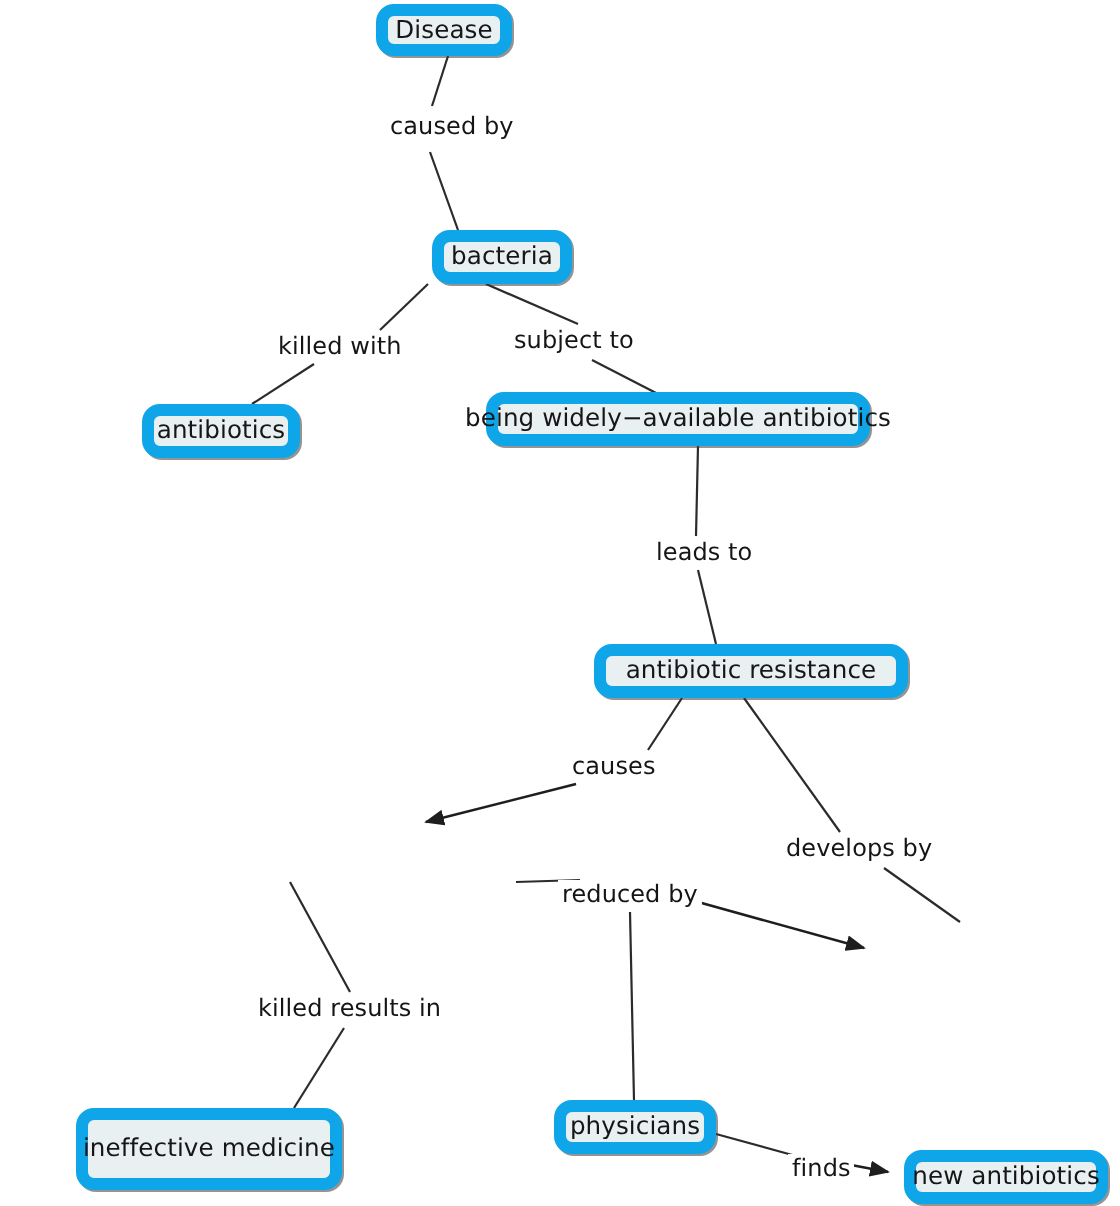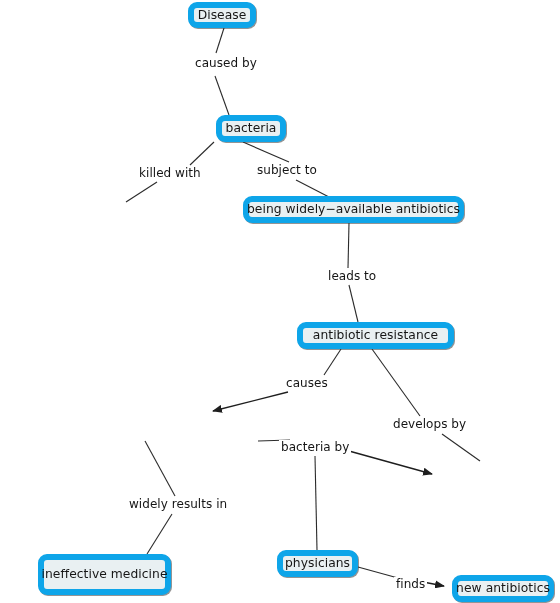--- a/index.html
+++ b/index.html
@@ -94,22 +94,23 @@
     <path d="M315,456 L317,550" fill="none" stroke="#2b2b2b" stroke-width="1.1"></path>
 
     <path d="M358,567 L398,578" fill="none" stroke="#2b2b2b" stroke-width="1.1"></path>
     <path d="M423,582 L444,586" fill="none" stroke="#1e1e1e" stroke-width="1.3" marker-end="url(#arrowhead)"></path>
   </svg>
 
   <div class="node" style="left:188px; top:2px; width:68px; height:26px;">Disease</div>
 
   <div class="node" style="left:196px; top:115px; width:70px; height:27px;margin-left:20px;">bacteria</div>
 
+  <div class="node" style="left:71px; top:202px; width:79px; height:27px;">antibiotics</div>
 
-  <div class="node" style="left:243px; top:196px; width:221px; height:27px;">being widely−available antibiotics</div>
+  <div class="node" style="left:243px; top:196px; width:192px; height:27px;">being widely−available antibiotics</div>
 
   <div class="node" style="left:297px; top:322px; width:157px; height:27px;">antibiotic resistance</div>
 
 
 
   <div class="node" style="left:38px; top:554px; width:133px; height:41px;">ineffective medicine</div>
 
   <div class="node" style="left:277px; top:550px; width:81px; height:27px;">physicians</div>
 
   <div class="node" style="left:452px; top:575px; width:102px; height:27px;">new antibiotics</div>
@@ -119,19 +120,19 @@
   <div class="edge-label" style="left:137px; top:166px;">killed with</div>
 
   <div class="edge-label" style="left:255px; top:163px;">subject to</div>
 
   <div class="edge-label" style="left:326px; top:269px;">leads to</div>
 
   <div class="edge-label" style="left:284px; top:376px;text-align:center;">causes</div>
 
   <div class="edge-label" style="left:391px; top:417px;">develops by</div>
 
-  <div class="edge-label" style="left:279px; top:440px;">bacteria by</div>
+  <div class="edge-label" style="left:279px; top:440px;">reduced by</div>
 
-  <div class="edge-label" style="left:127px; top:497px;">widely results in</div>
+  <div class="edge-label" style="left:127px; top:497px;">killed results in</div>
 
   <div class="edge-label" style="left:394px; top:577px;">finds</div>
 
 </div>
 
 </body></html>

